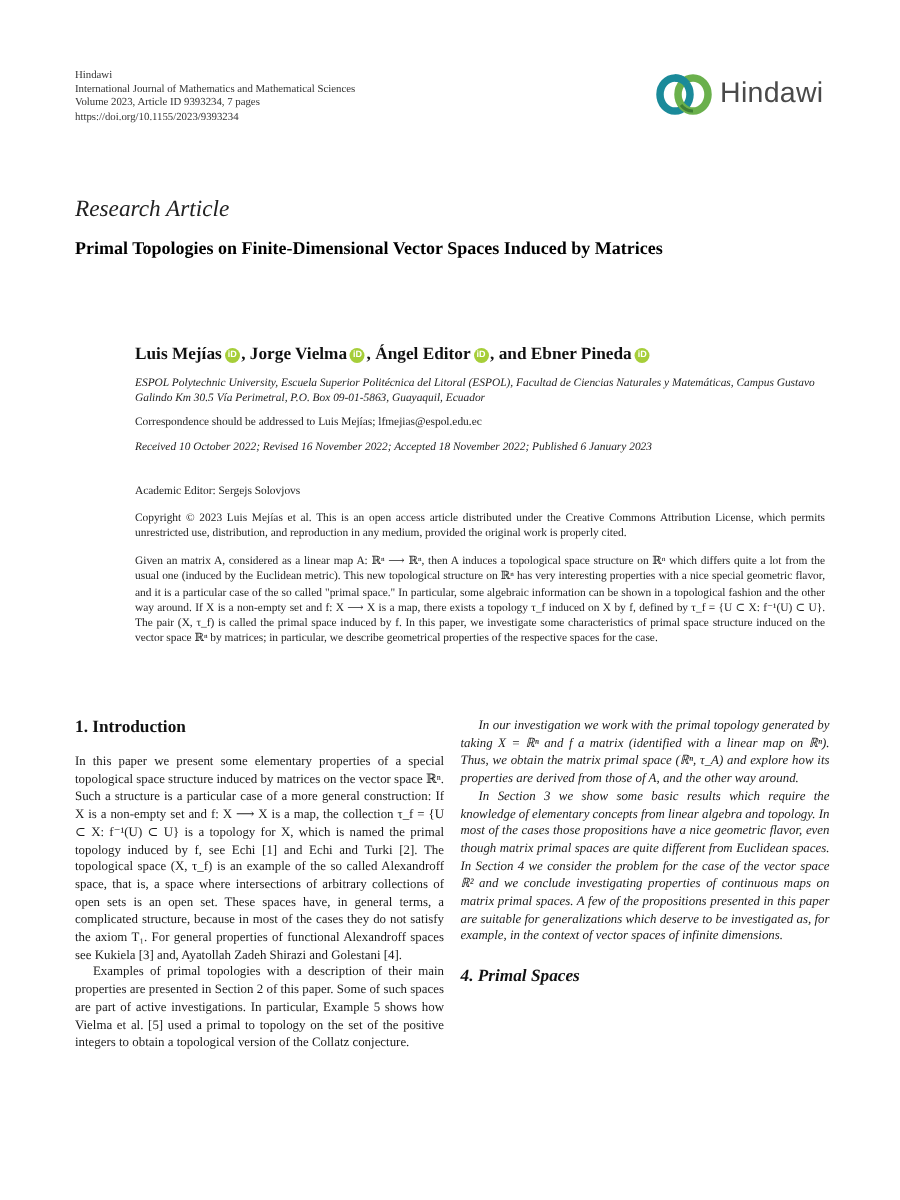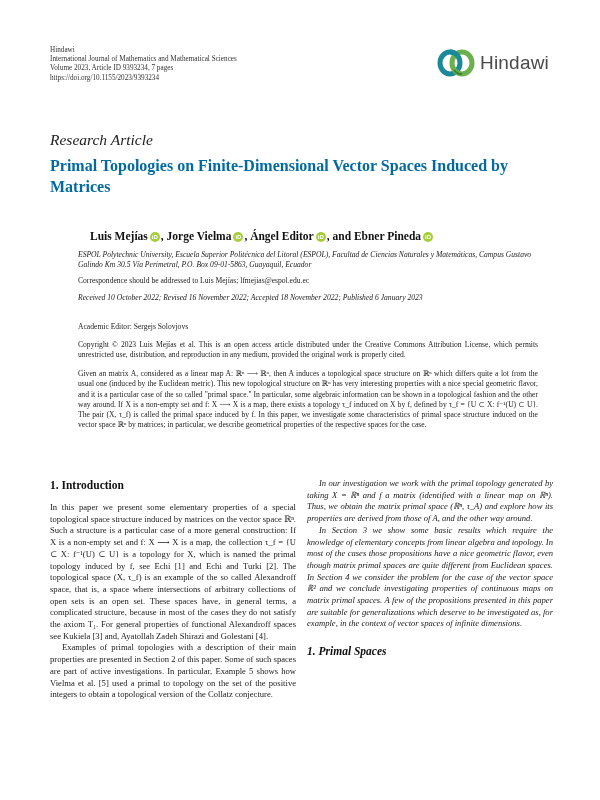--- a/index.html
+++ b/index.html
@@ -4,25 +4,25 @@
 <style>
   html, body { margin:0; padding:0; background:#ffffff; }
   body { width:600px; height:800px; position:relative; overflow:hidden;
          font-family:"Liberation Serif","DejaVu Serif",serif; color:#1a1a1a; }
   .header-meta { position:absolute; left:50px; top:46px; font-size:7.2px; line-height:9.2px; color:#333; }
   .header-meta div { white-space:nowrap; }
   .logo { position:absolute; left:436px; top:48px; display:flex; align-items:center; }
   .logo svg { display:block; }
   .logo-text { font-family:"Liberation Sans","DejaVu Sans",sans-serif; font-size:19px; color:#4a4a4a; margin-left:4px; letter-spacing:0.2px; }
   .article-type { position:absolute; left:50px; top:131px; font-style:italic; font-size:15.5px; color:#222; }
-  .title { position:absolute; left:50px; top:155px; width:500px; font-weight:bold; font-size:16px; line-height:21px; color:#0369a1; margin:0; }
+  .title { position:absolute; left:50px; top:155px; width:500px; font-weight:bold; font-size:12px; line-height:21px; color:#000000; margin:0; }
   .authors { position:absolute; left:90px; top:230px; font-weight:bold; font-size:11.5px; white-space:nowrap; color:#111; }
   .orcid { display:inline-block; width:10px; height:10px; border-radius:50%; background:#a6ce39; color:#fff;
            font-family:"Liberation Sans",sans-serif; font-size:6px; line-height:10px; text-align:center; vertical-align:1px; margin:0 1px 0 2px; font-weight:bold; }
-  .block { position:absolute; left:78px; width:460px; font-size:7.6px; line-height:10px; color:#222; }
+  .block { position:absolute; left:90px; width:460px; font-size:7.6px; line-height:10px; color:#222; }
   .affil { top:250px; font-style:italic; }
   .corr { top:276px; }
   .dates { top:293px;font-style:italic; }
   .editor { top:322px; }
   .copyright { top:340px; text-align:justify; }
   .abstract { top:369px; text-align:justify; line-height:10.3px; }
   .col { position:absolute; top:478px; width:246px; font-size:8.6px; line-height:11.7px; text-align:justify; color:#1a1a1a; }
   .col-left { left:50px; }
   .col-right { left:307px;font-style:italic; }
   .col h2 { font-size:11.5px; font-weight:bold; margin:0 0 10px 0; line-height:14px; color:#111; }
@@ -70,14 +70,14 @@
 
 <div class="col col-left">
   <h2>1. Introduction</h2>
   <p>In this paper we present some elementary properties of a special topological space structure induced by matrices on the vector space ℝⁿ. Such a structure is a particular case of a more general construction: If X is a non-empty set and f: X ⟶ X is a map, the collection τ_f = {U ⊂ X: f⁻¹(U) ⊂ U} is a topology for X, which is named the primal topology induced by f, see Echi [1] and Echi and Turki [2]. The topological space (X, τ_f) is an example of the so called Alexandroff space, that is, a space where intersections of arbitrary collections of open sets is an open set. These spaces have, in general terms, a complicated structure, because in most of the cases they do not satisfy the axiom T₁. For general properties of functional Alexandroff spaces see Kukiela [3] and, Ayatollah Zadeh Shirazi and Golestani [4].</p>
   <p class="indent">Examples of primal topologies with a description of their main properties are presented in Section 2 of this paper. Some of such spaces are part of active investigations. In particular, Example 5 shows how Vielma et al. [5] used a primal to topology on the set of the positive integers to obtain a topological version of the Collatz conjecture.</p>
 </div>
 
 <div class="col col-right">
   <p class="indent first">In our investigation we work with the primal topology generated by taking X = ℝⁿ and f a matrix (identified with a linear map on ℝⁿ). Thus, we obtain the matrix primal space (ℝⁿ, τ_A) and explore how its properties are derived from those of A, and the other way around.</p>
   <p class="indent">In Section 3 we show some basic results which require the knowledge of elementary concepts from linear algebra and topology. In most of the cases those propositions have a nice geometric flavor, even though matrix primal spaces are quite different from Euclidean spaces. In Section 4 we consider the problem for the case of the vector space ℝ² and we conclude investigating properties of continuous maps on matrix primal spaces. A few of the propositions presented in this paper are suitable for generalizations which deserve to be investigated as, for example, in the context of vector spaces of infinite dimensions.</p>
-  <h2 class="sec2">1. Primal Spaces</h2>
+  <h2 class="sec2">4. Primal Spaces</h2>
 </div>
 
 </body></html>

